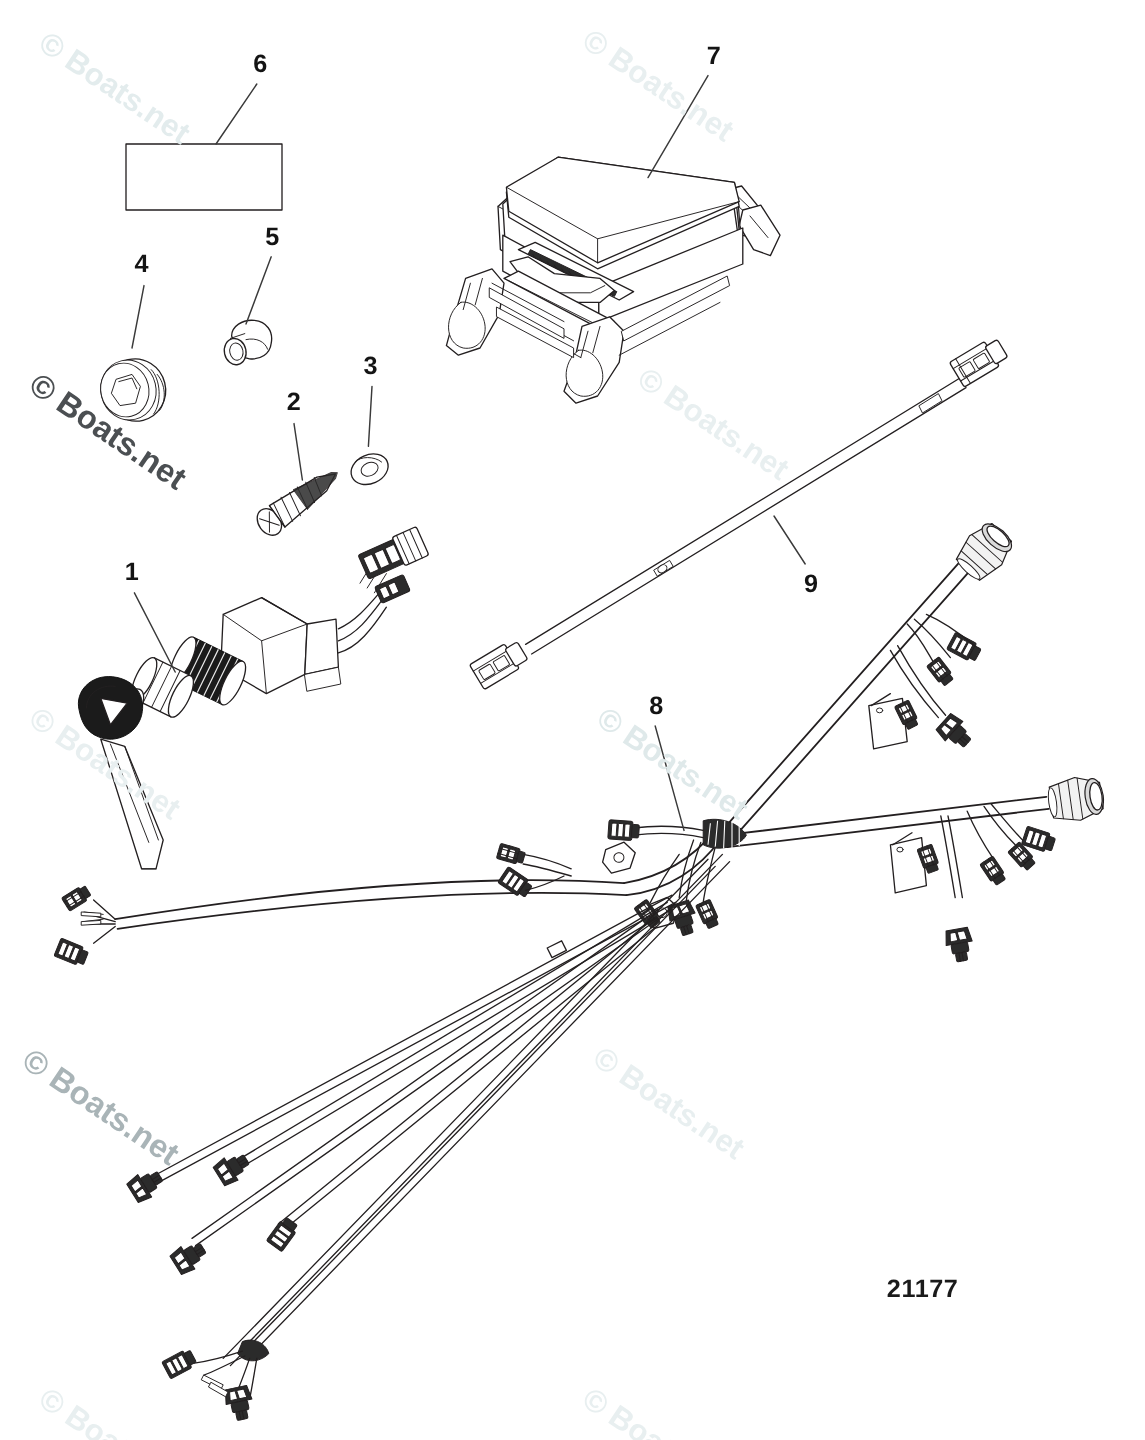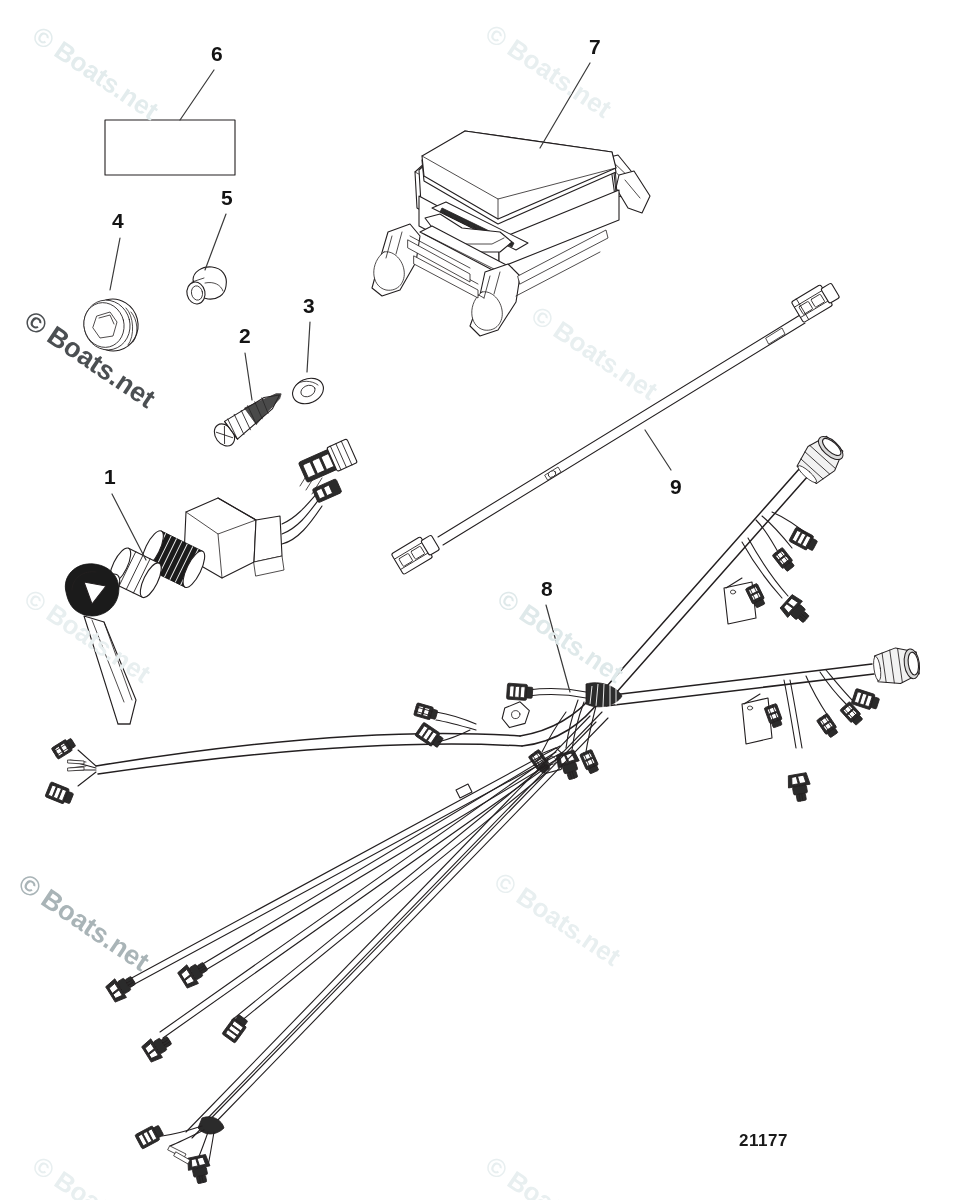--- a/index.html
+++ b/index.html
@@ -24,24 +24,24 @@
     position:absolute;
     font-family:"Liberation Sans", sans-serif;
     font-weight:bold;
     color:#141414;
     font-size:21px;
     line-height:21px;
     white-space:nowrap;
   }
   #drawing-number{
     position:absolute;
-    left:739px;top:1131px;
+    left:739px;top:1063px;
     font-family:"Liberation Sans", sans-serif;
     font-weight:bold;
-    font-size:17px;
+    font-size:21px;
     letter-spacing:0.5px;
     color:#1a1a1a;
   }
 </style>
 </head>
 <body>
 
 <div id="sheet">
 
   <svg id="art" viewBox="0 0 954 1200">

